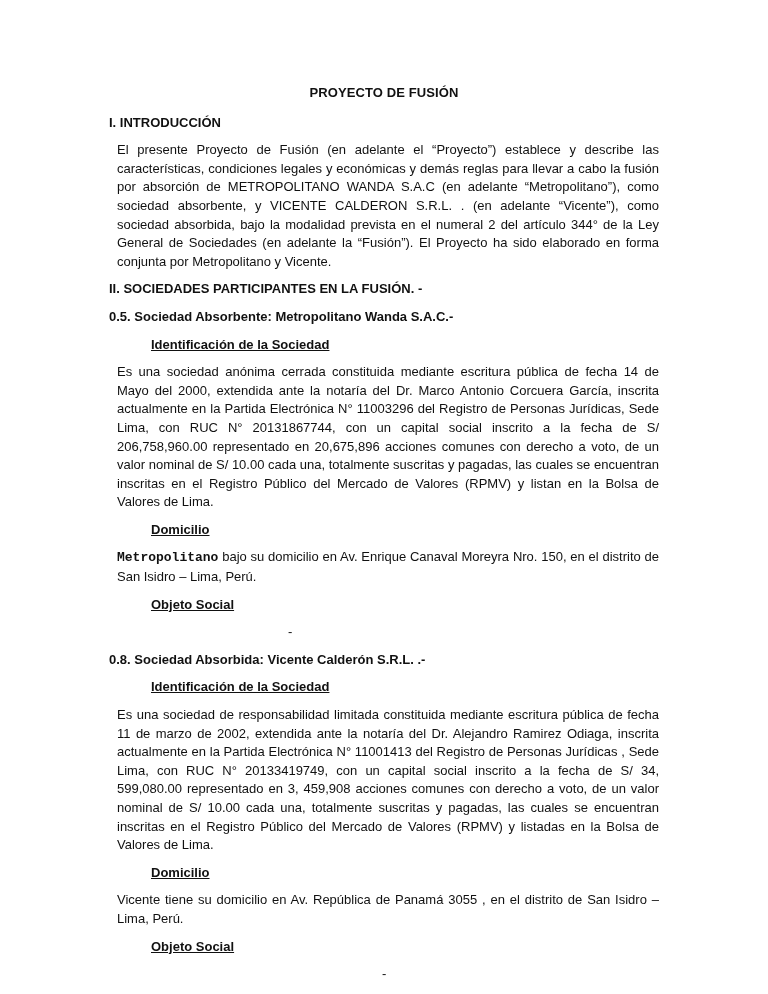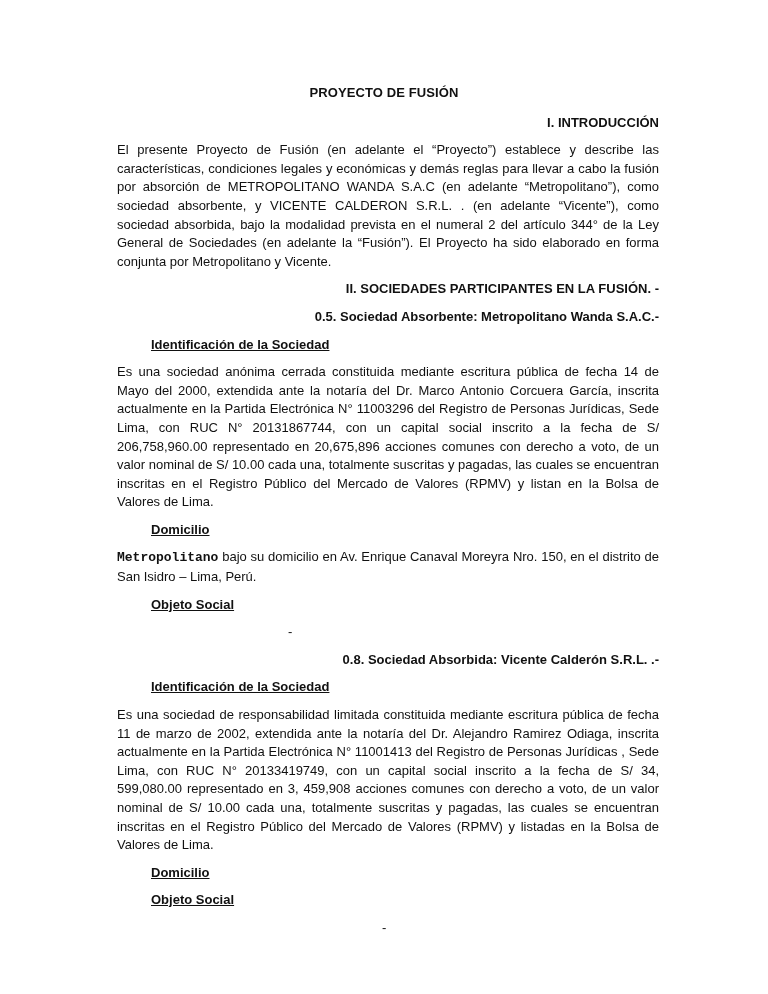--- a/index.html
+++ b/index.html
@@ -25,21 +25,20 @@
     }
     .title {
       text-align: center;
       font-weight: bold;
       margin: 0 0 11px 0;
       letter-spacing: 0.1px;
     }
     .h {
       font-weight: bold;
       margin: 0 0 9px 0;
-      text-align: right;
     }
     .u {
       font-weight: bold;
       text-decoration: underline;
       margin: 0 0 9px 0;
       padding-left: 42px;
     }
     p {
       margin: 0 0 9px 8px;
       text-align: justify;
@@ -76,18 +75,19 @@
   <div class="u">Objeto Social</div>
   <div class="dash">
       <span style="left:179px;">-</span>
     </div>
 
   <div class="h">0.8. Sociedad Absorbida: Vicente Calderón S.R.L.  .-</div>
   <div class="u">Identificación de la Sociedad</div>
   <p>Es una sociedad de responsabilidad limitada constituida mediante escritura pública de fecha 11 de marzo de 2002, extendida ante la notaría del Dr. Alejandro Ramirez Odiaga, inscrita actualmente en la Partida Electrónica N° 11001413 del Registro de Personas Jurídicas , Sede Lima, con RUC N° 20133419749, con un capital social inscrito a la fecha de S/ 34, 599,080.00 representado en 3, 459,908 acciones comunes con derecho a voto, de un valor nominal de S/ 10.00 cada una, totalmente suscritas y pagadas, las cuales se encuentran inscritas en el Registro Público del Mercado de Valores (RPMV) y listadas en la Bolsa de Valores de Lima.</p>
 
   <div class="u">Domicilio</div>
+  <p>Vicente tiene su domicilio en Av. República de Panamá 3055 , en el distrito de San Isidro – Lima, Perú.</p>
 
   <div class="u">Objeto Social</div>
   <div class="dash">
       <span style="left:273px;">-</span>
     </div>
 </div>
 
 </body></html>

